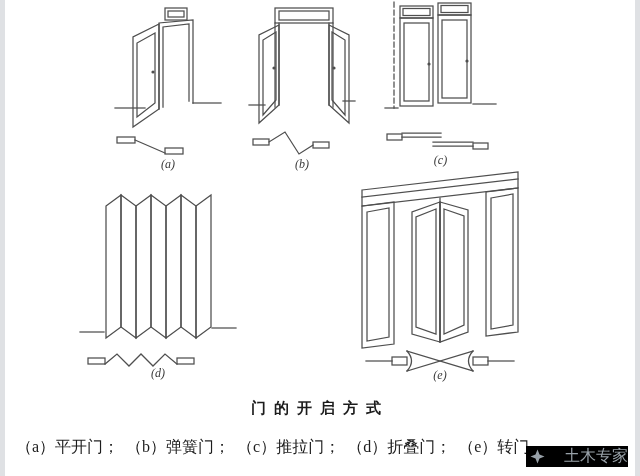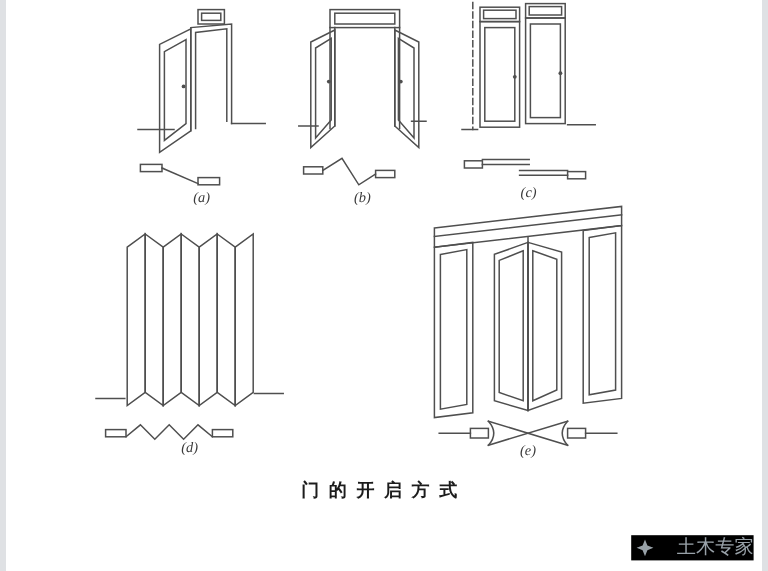--- a/index.html
+++ b/index.html
@@ -209,20 +209,27 @@
         <path d="M123,203 Q114,213 123,223"></path>
         <rect x="123" y="209" width="15" height="8"></rect>
         <line x1="138" y1="213" x2="164" y2="213"></line>
       </g>
     </svg>
   </div>
   <div class="sub-label" style="left:350px;top:368px;width:180px;">(e)</div>
 
   <div class="title">门的开启方式</div>
 
+  <div class="caption">
+    <span>（a）平开门；</span>
+    <span>（b）弹簧门；</span>
+    <span>（c）推拉门；</span>
+    <span>（d）折叠门；</span>
+    <span>（e）转门</span>
+  </div>
 
   <div class="watermark">
     <svg width="15" height="15" viewBox="0 0 15 15">
       <polygon points="7.5,0.5 9.5,5.5 14.5,7.5 9.5,9.5 7.5,14.5 5.5,9.5 0.5,7.5 5.5,5.5" fill="#98a1a8" stroke="none"></polygon>
     </svg>
     <span>土木专家</span>
   </div>
 
 </div>
 

